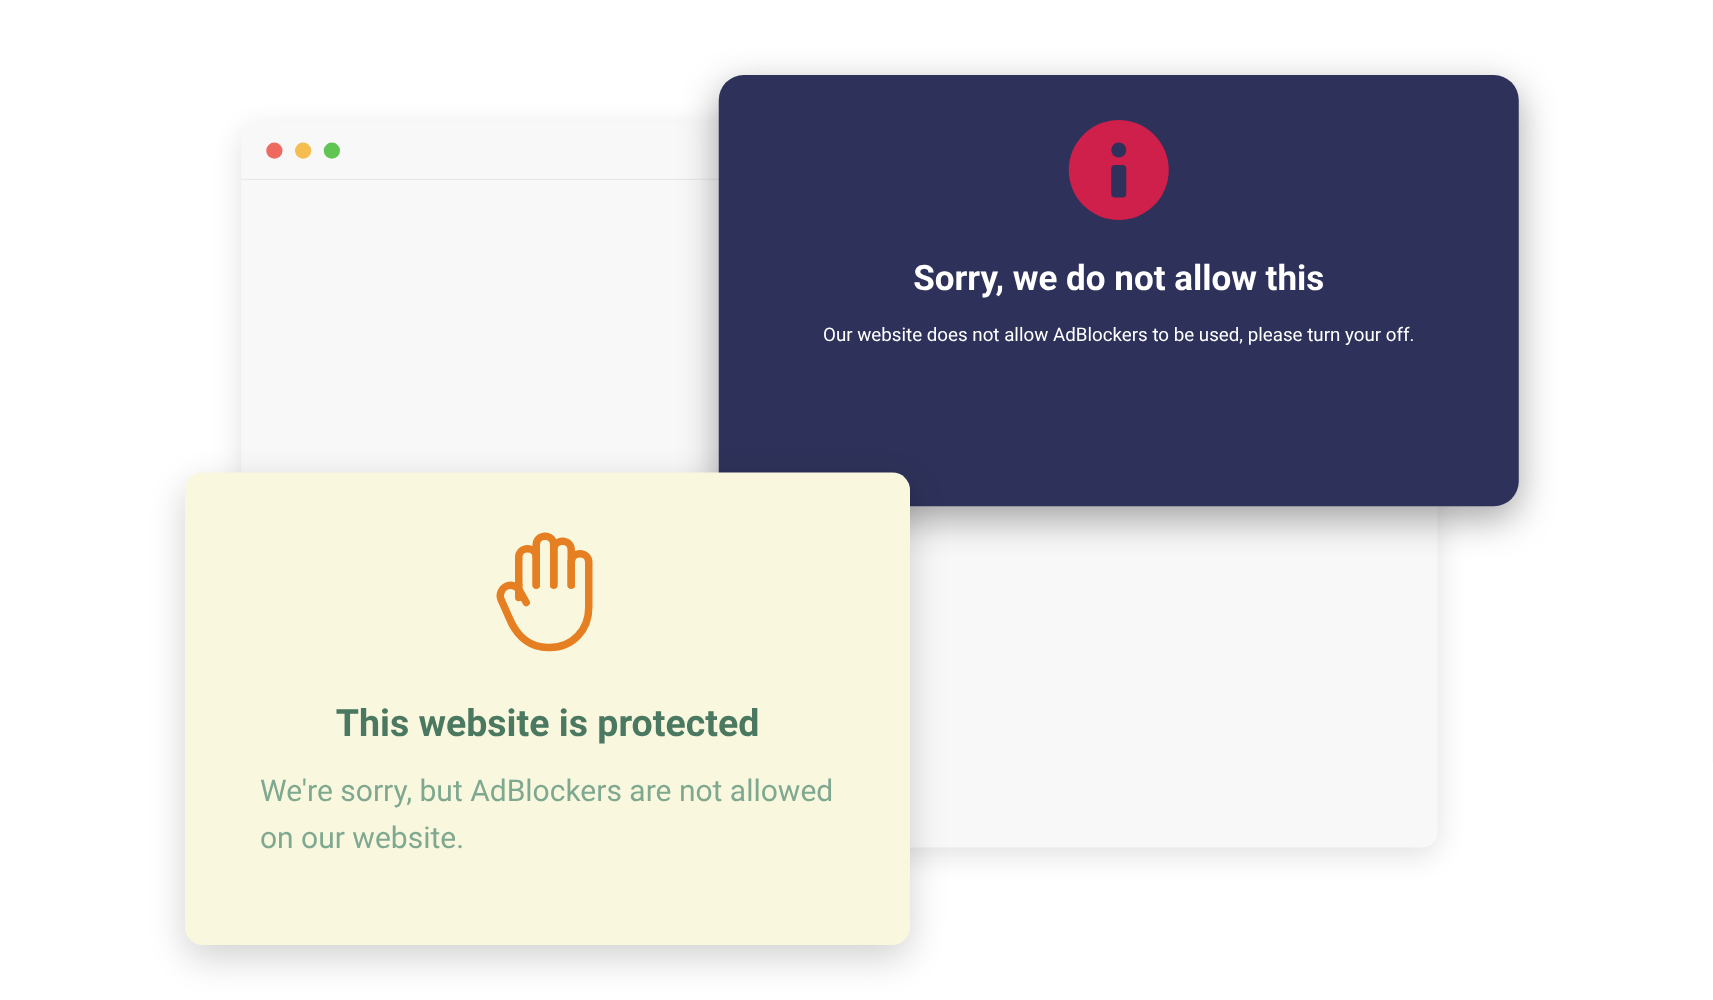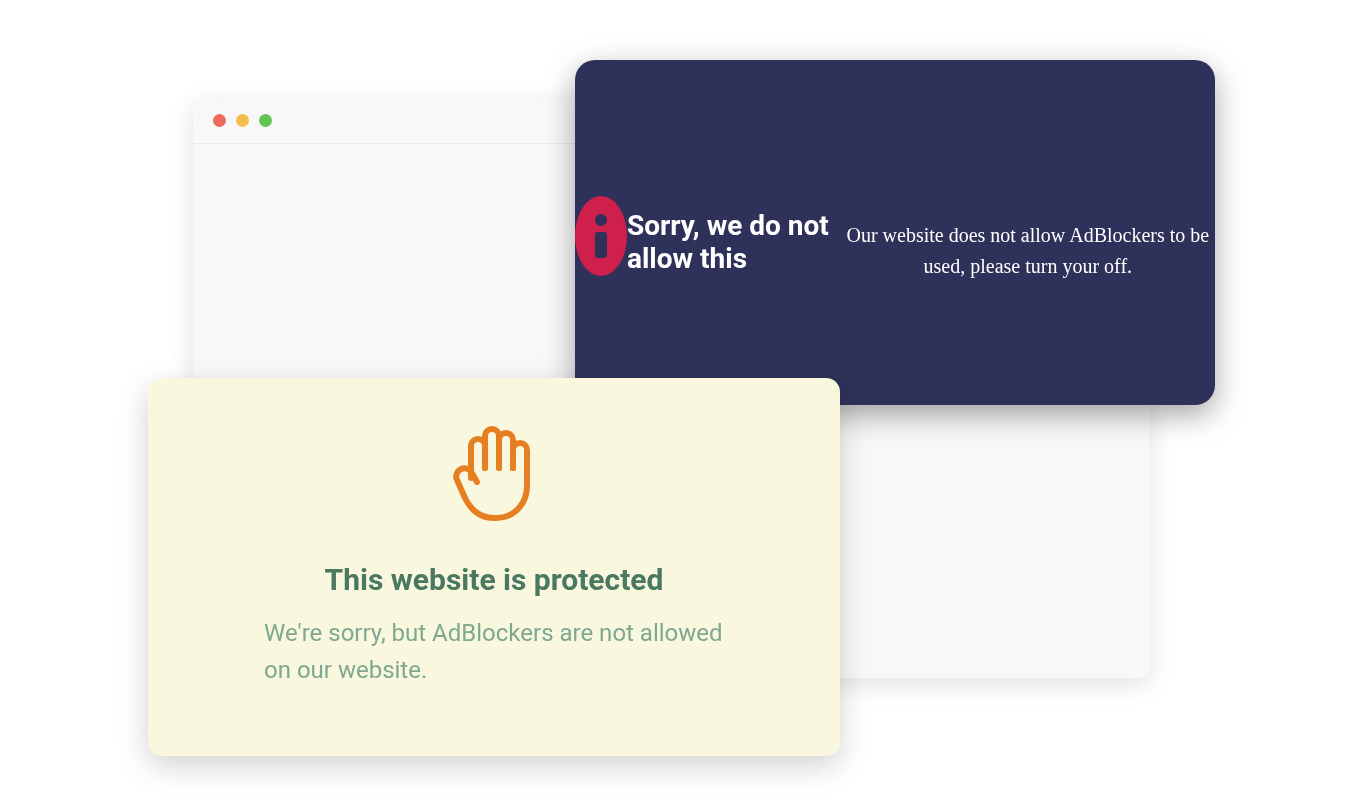--- a/index.html
+++ b/index.html
@@ -45,21 +45,21 @@
     .card-dark {
       position: absolute;
       left: 575px;
       top: 60px;
       width: 640px;
       height: 345px;
       background: #2e3159;
       border-radius: 20px;
       box-shadow: 0 10px 30px rgba(0,0,0,0.35);
       display: flex;
-      flex-direction: row;
+      flex-direction: column;
       align-items: center;
       padding-top: 36px;
     }
     .info-icon-circle {
       width: 80px;
       height: 80px;
       border-radius: 50%;
       background: #cf1f4b;
       display: flex;
       align-items: center;
@@ -67,33 +67,32 @@
       margin-bottom: 30px;
     }
     .card-dark-title {
       color: #ffffff;
       font-size: 28px;
       font-weight: 700;
       margin-bottom: 18px;
     }
     .card-dark-text {
       color: #ffffff;
-      font-size: 20px;
+      font-size: 15px;
       font-weight: 400;
       text-align: center;
       line-height: 1.55;
       max-width: 520px;
-      font-family: Liberation Serif, serif;
     }
 
     .card-light {
       position: absolute;
       left: 148px;
       top: 378px;
-      width: 692px;
+      width: 580px;
       height: 378px;
       background: #f9f8de;
       border-radius: 14px;
       box-shadow: 0 10px 30px rgba(0,0,0,0.18);
       display: flex;
       flex-direction: column;
       align-items: center;
       padding-top: 40px;
     }
     .hand-icon {

